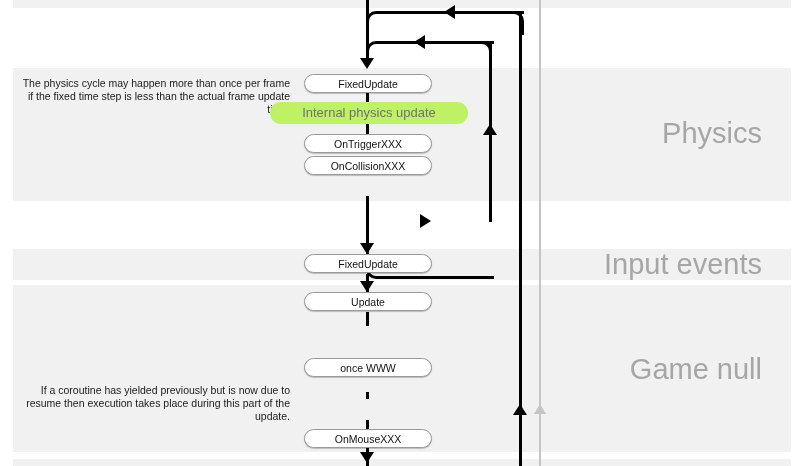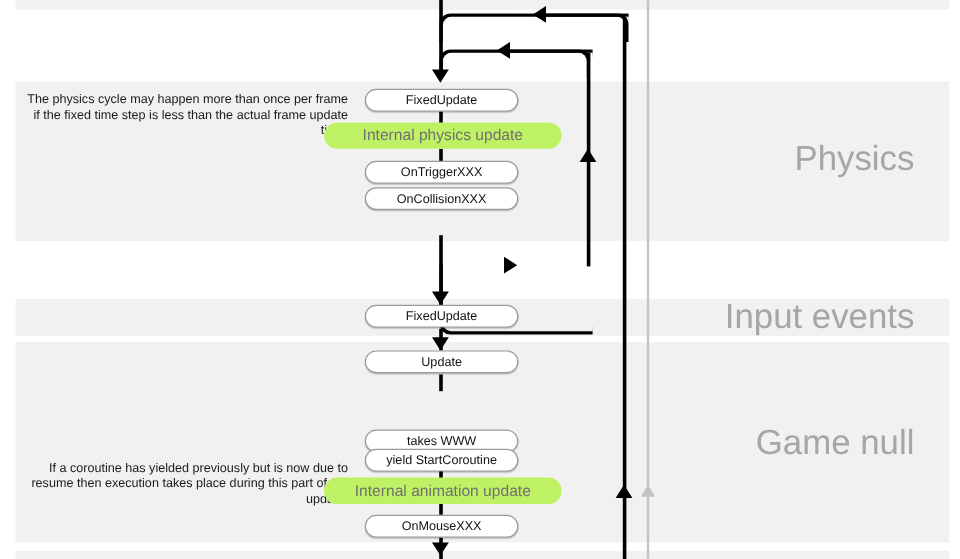--- a/index.html
+++ b/index.html
@@ -202,20 +202,18 @@
 
   <div class="pill" style="top:102px;">Internal physics update</div>
 
   <div class="node" style="top:134px;">OnTriggerXXX</div>
   <div class="node" style="top:156px;">OnCollisionXXX</div>
 
   <div class="node" style="top:254px;">FixedUpdate</div>
 
   <div class="node" style="top:292px;">Update</div>
 
-  <div class="node" style="top:358px;">takes WWW</div>
-  <div class="node" style="top:374px;">yield StartCoroutine</div>
-
-  <div class="pill" style="top:398px;">Internal animation update</div>
+  <div class="node" style="top:358px;">once WWW</div>
+
 
   <div class="node" style="top:429px;">OnMouseXXX</div>
 
 </div>
 
 </body></html>

